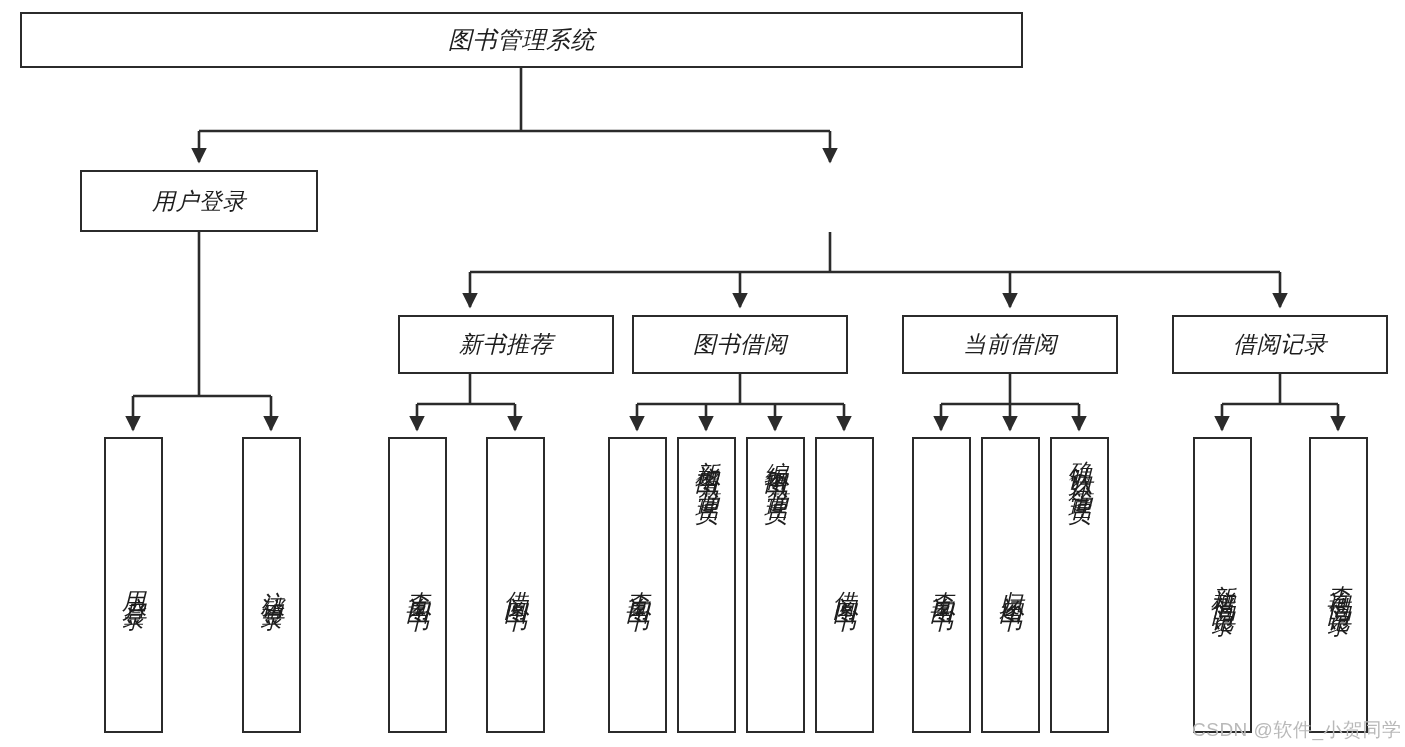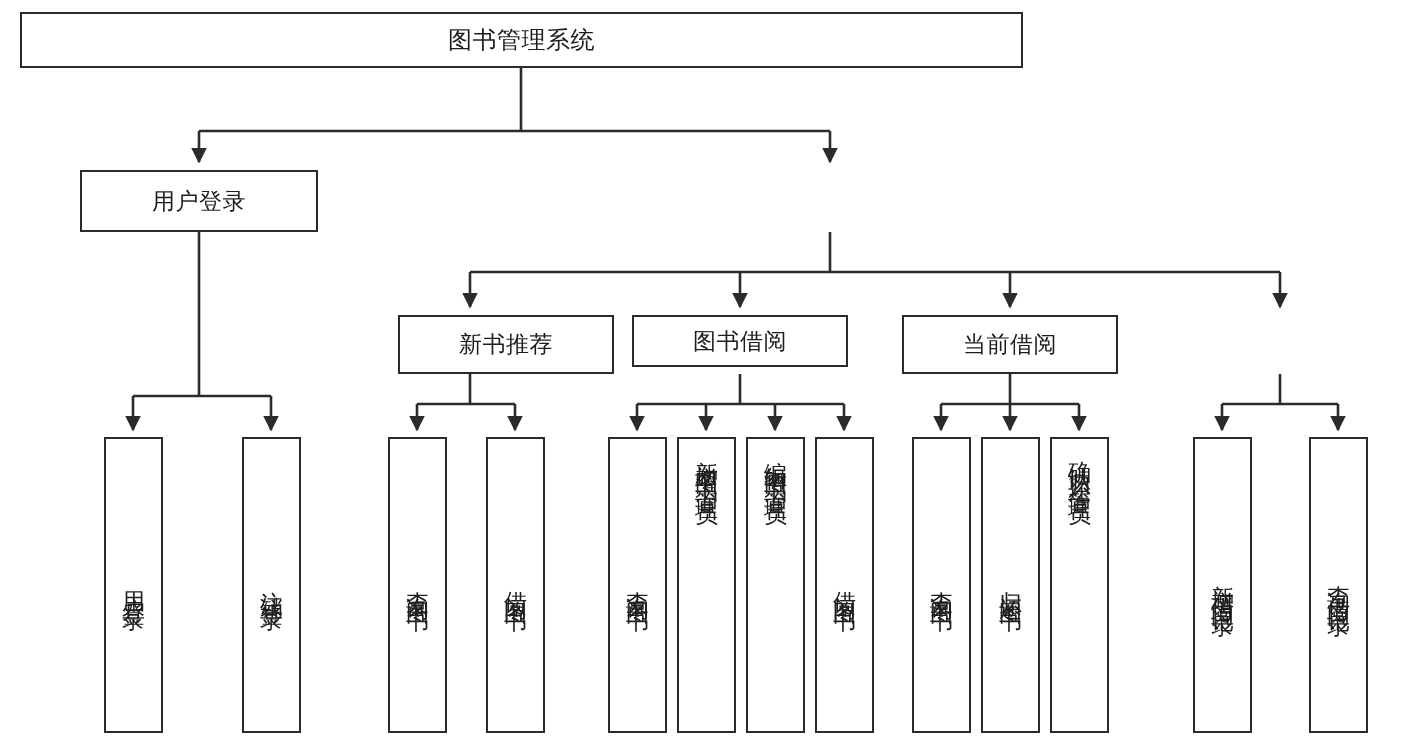--- a/index.html
+++ b/index.html
@@ -34,20 +34,21 @@
     display: flex;
     align-items: center;
     justify-content: center;
     color: #1d1d1d;
     line-height: 1.22;
     text-align: center;
   }
   .node-label {
     display: block;
     white-space: pre-line;
+    font-style: italic;
   }
   
   .node.horiz .node-label {
     writing-mode: horizontal-tb;
     font-size: 23px;
     letter-spacing: 0.5px;
   }
   .node.root .node-label { font-size: 24px; }
   
   .node.vert {
@@ -135,26 +136,29 @@
     <span class="node-label">图书管理系统</span>
   </div>
 
   <div class="node horiz" style="left:80px; top:170px; width:238px; height:62px;">
     <span class="node-label">用户登录</span>
   </div>
 
   <div class="node horiz" style="left:362px; top:315px; width:216px; height:59px;margin-left:36px;">
     <span class="node-label">新书推荐</span>
   </div>
-  <div class="node horiz" style="left:632px; top:315px; width:216px; height:52px;">
+  <div class="node horiz" style="left:632px; top:315px; width:216px; height:59px;">
     <span class="node-label">图书借阅</span>
   </div>
   <div class="node horiz" style="left:902px; top:315px; width:216px; height:59px;align-items:center;">
     <span class="node-label">当前借阅</span>
   </div>
+  <div class="node horiz" style="left:1172px; top:315px; width:216px; height:59px;">
+    <span class="node-label">借阅记录</span>
+  </div>
 
   <div class="node vert centered" style="left:104px; top:437px; width:59px; height:296px;">
     <span class="node-label">用户登录</span>
   </div>
   <div class="node vert centered" style="left:242px; top:437px; width:59px; height:296px;">
     <span class="node-label">注销登录</span>
   </div>
 
   <div class="node vert centered" style="left:388px; top:437px; width:59px; height:296px;">
     <span class="node-label">查询图书</span>
@@ -186,14 +190,15 @@
     <span class="node-label">确认归还（管理员）</span>
   </div>
 
   <div class="node vert centered" style="left:1193px; top:437px; width:59px; height:296px;">
     <span class="node-label">新增借阅记录</span>
   </div>
   <div class="node vert centered" style="left:1309px; top:437px; width:59px; height:296px;">
     <span class="node-label">查询借阅记录</span>
   </div>
 
+  <div class="watermark" style="left:1192px; top:717px;">CSDN @软件_小贺同学</div>
 
 </div>
 
 </body></html>

